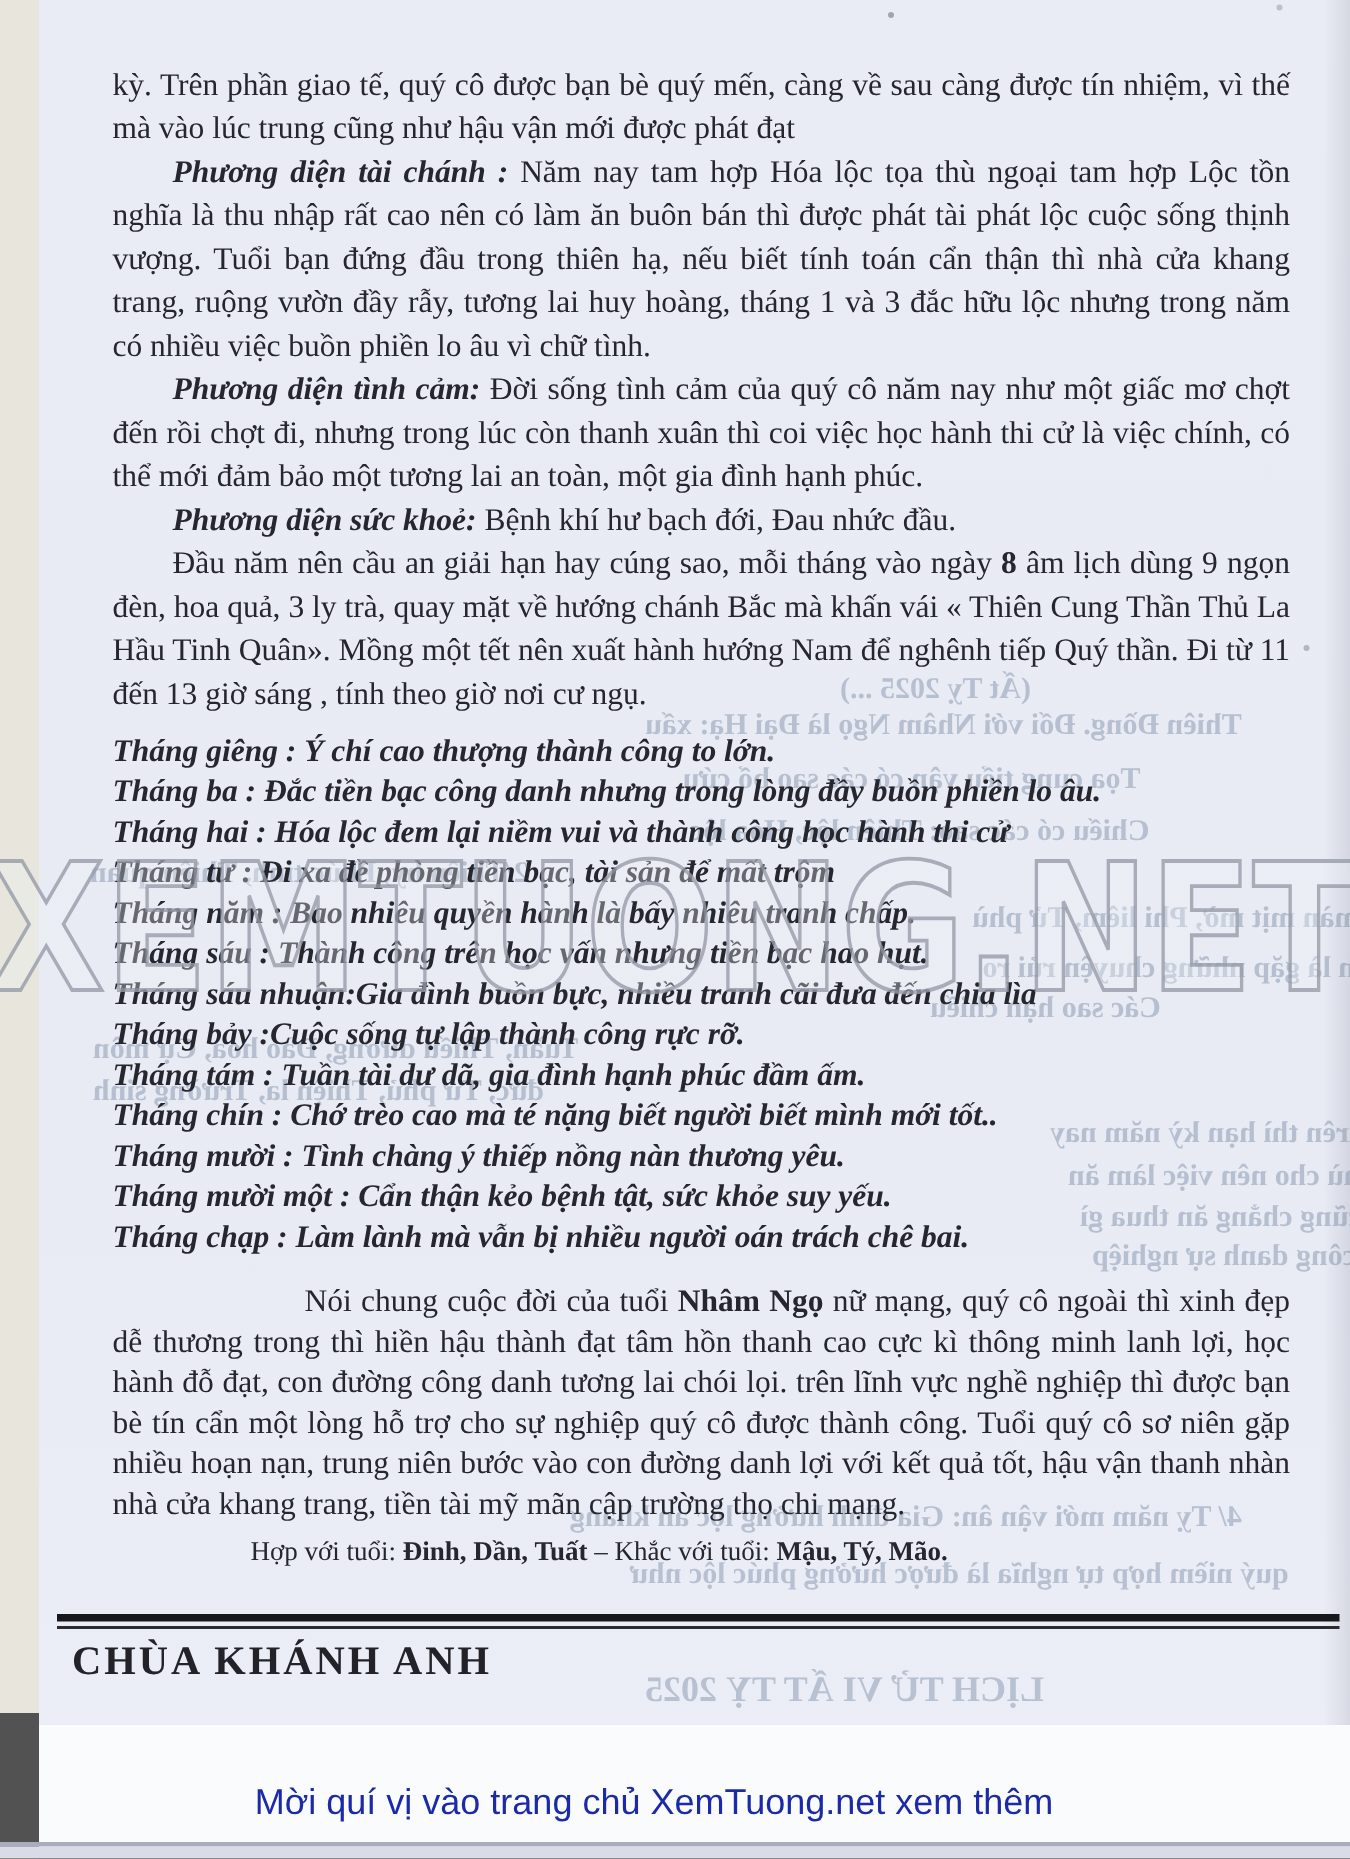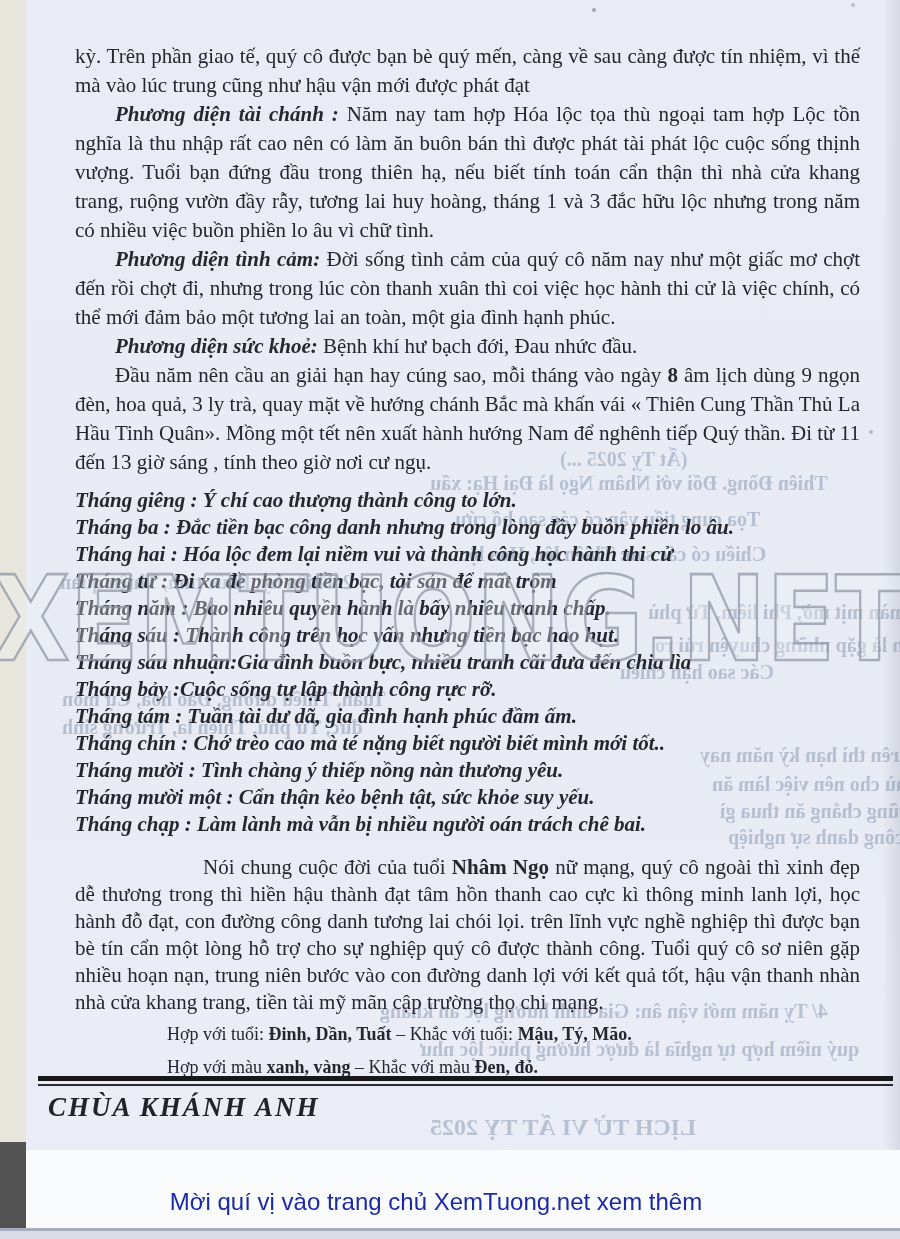--- a/index.html
+++ b/index.html
@@ -38,21 +38,21 @@
     font-size:21px;line-height:27px;font-weight:bold;font-style:italic;
     white-space:nowrap;
   }
   .summary{line-height:27px;margin-top:16px;}
   .compat{margin:4px 0 0 92px;font-size:18px;line-height:29px;text-align:left;text-indent:0;}
 
   .rule{position:absolute;left:38px;top:1076px;width:855px;height:5px;background:#17171c;z-index:4;}
   .rule-thin{position:absolute;left:38px;top:1084px;width:855px;height:2px;background:#2a2a30;z-index:4;}
   .temple{
     position:absolute;left:48px;top:1092px;z-index:4;
-    font-size:27px;font-weight:bold;font-style:italic;letter-spacing:2px;
+    font-size:27px;font-weight:bold;letter-spacing:2px;
     color:#222228;
   }
 
   .watermark{position:absolute;left:-8px;top:552px;width:916px;height:140px;z-index:5;pointer-events:none;opacity:.8;}
 
   .ghost-layer{position:absolute;left:0;top:0;width:900px;height:1239px;z-index:2;pointer-events:none;}
   .ghost{
     position:absolute;font-size:20px;font-weight:bold;
     color:rgba(105,128,156,.40);
     transform:scaleX(-1);
@@ -115,21 +115,20 @@
         <div class="month-line">Tháng tám : Tuần tài dư dã, gia đình hạnh phúc đầm ấm.</div>
         <div class="month-line">Tháng chín : Chớ trèo cao mà té nặng biết người biết mình mới tốt..</div>
         <div class="month-line">Tháng mười : Tình chàng ý thiếp nồng nàn thương yêu.</div>
         <div class="month-line">Tháng mười một : Cẩn thận kẻo bệnh tật, sức khỏe suy yếu.</div>
         <div class="month-line">Tháng chạp : Làm lành mà vẫn bị nhiều người oán trách chê bai.</div>
       </div>
 
     <p class="p big-ind summary"><span>Nói chung cuộc đời của tuổi </span><span class="b">Nhâm Ngọ</span><span> nữ mạng, quý cô ngoài thì xinh đẹp dễ thương trong thì hiền hậu thành đạt tâm hồn thanh cao cực kì thông minh lanh lợi, học hành đỗ đạt, con đường công danh tương lai chói lọi. trên lĩnh vực nghề nghiệp thì được bạn bè tín cẩn một lòng hỗ trợ cho sự nghiệp quý cô được thành công. Tuổi quý cô sơ niên gặp nhiều hoạn nạn, trung niên bước vào con đường danh lợi với kết quả tốt, hậu vận thanh nhàn nhà cửa khang trang, tiền tài mỹ mãn cập trường thọ chi mạng.</span></p>
 
     <p class="p compat"><span>Hợp với tuổi: </span><span class="b">Đinh, Dần, Tuất</span><span> – Khắc với tuổi: </span><span class="b">Mậu, Tý, Mão.</span></p>
-    <p class="p compat"><span>Hợp với màu </span><span class="b">xanh, vàng</span><span> – Khắc với màu </span><span class="b">Đen, đỏ.</span></p>
   </div>
 
   <div class="rule"></div>
   <div class="rule-thin"></div>
   <div class="temple">CHÙA KHÁNH ANH</div>
 
   <svg class="watermark" width="916" height="140" viewBox="0 0 916 140">
     <text x="0" y="108" textLength="912" lengthAdjust="spacingAndGlyphs" font-family="DejaVu Sans, Liberation Sans, sans-serif" font-weight="bold" font-size="118" fill="rgba(242,244,249,0.40)" stroke="#979daa" stroke-width="2.6">XEMTUONG.NET</text>
   </svg>
 

